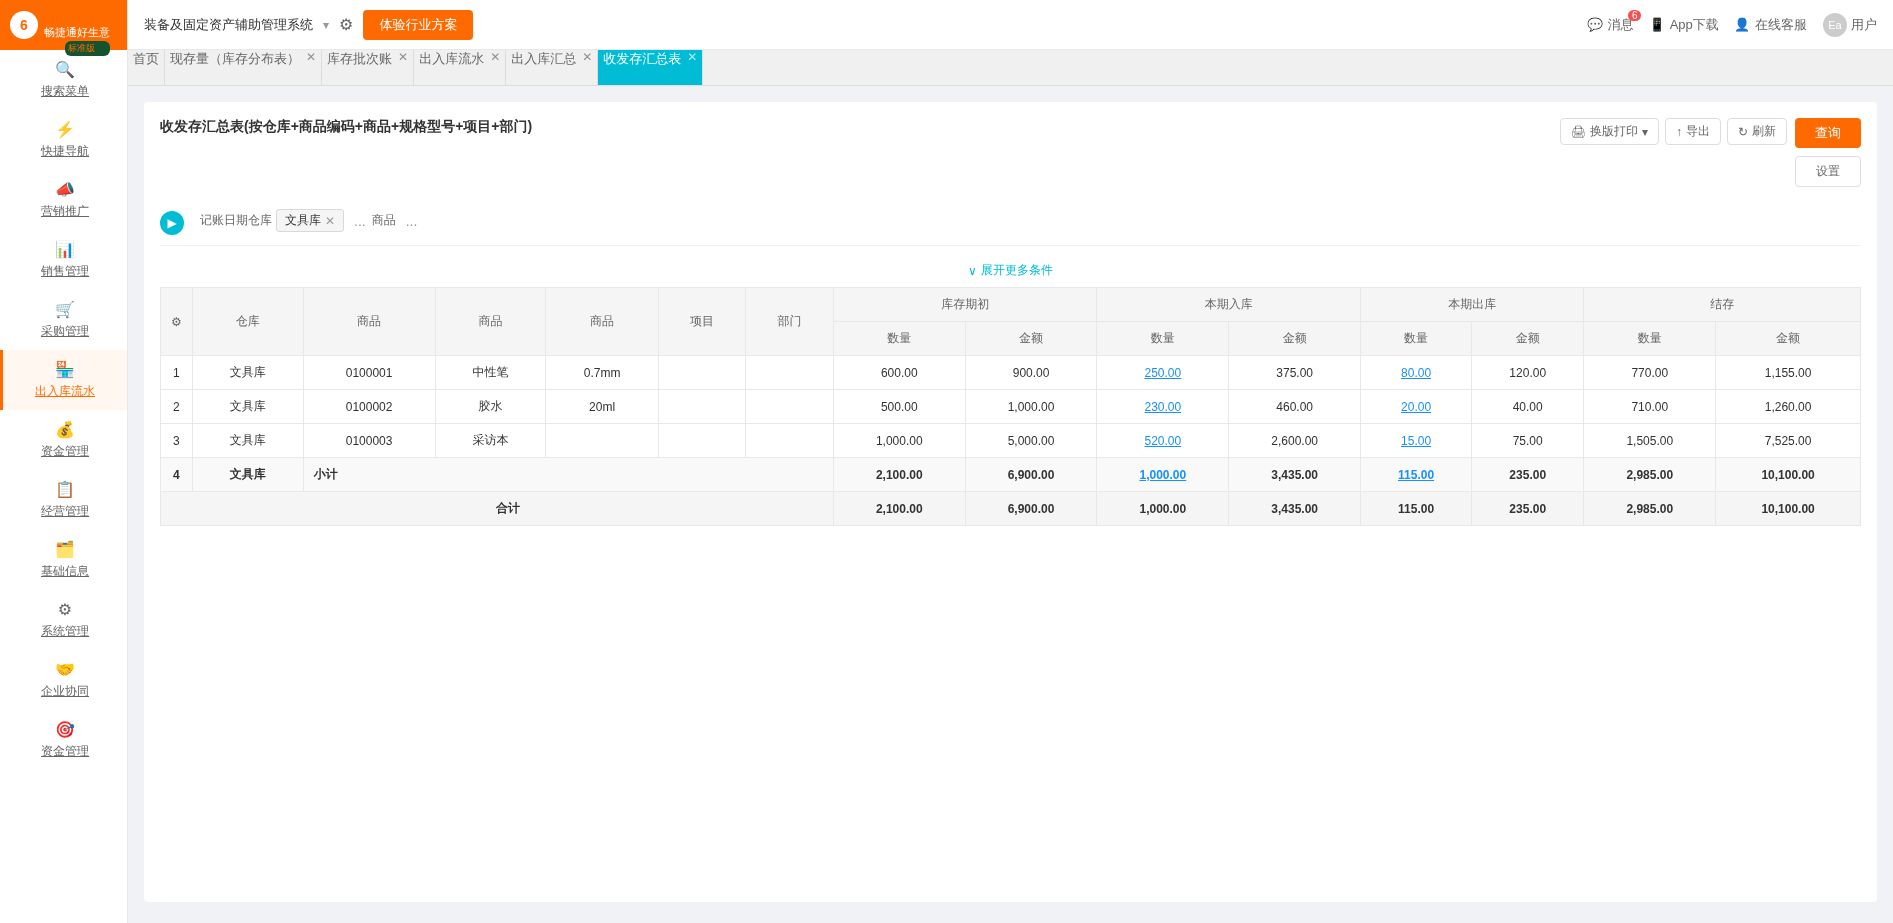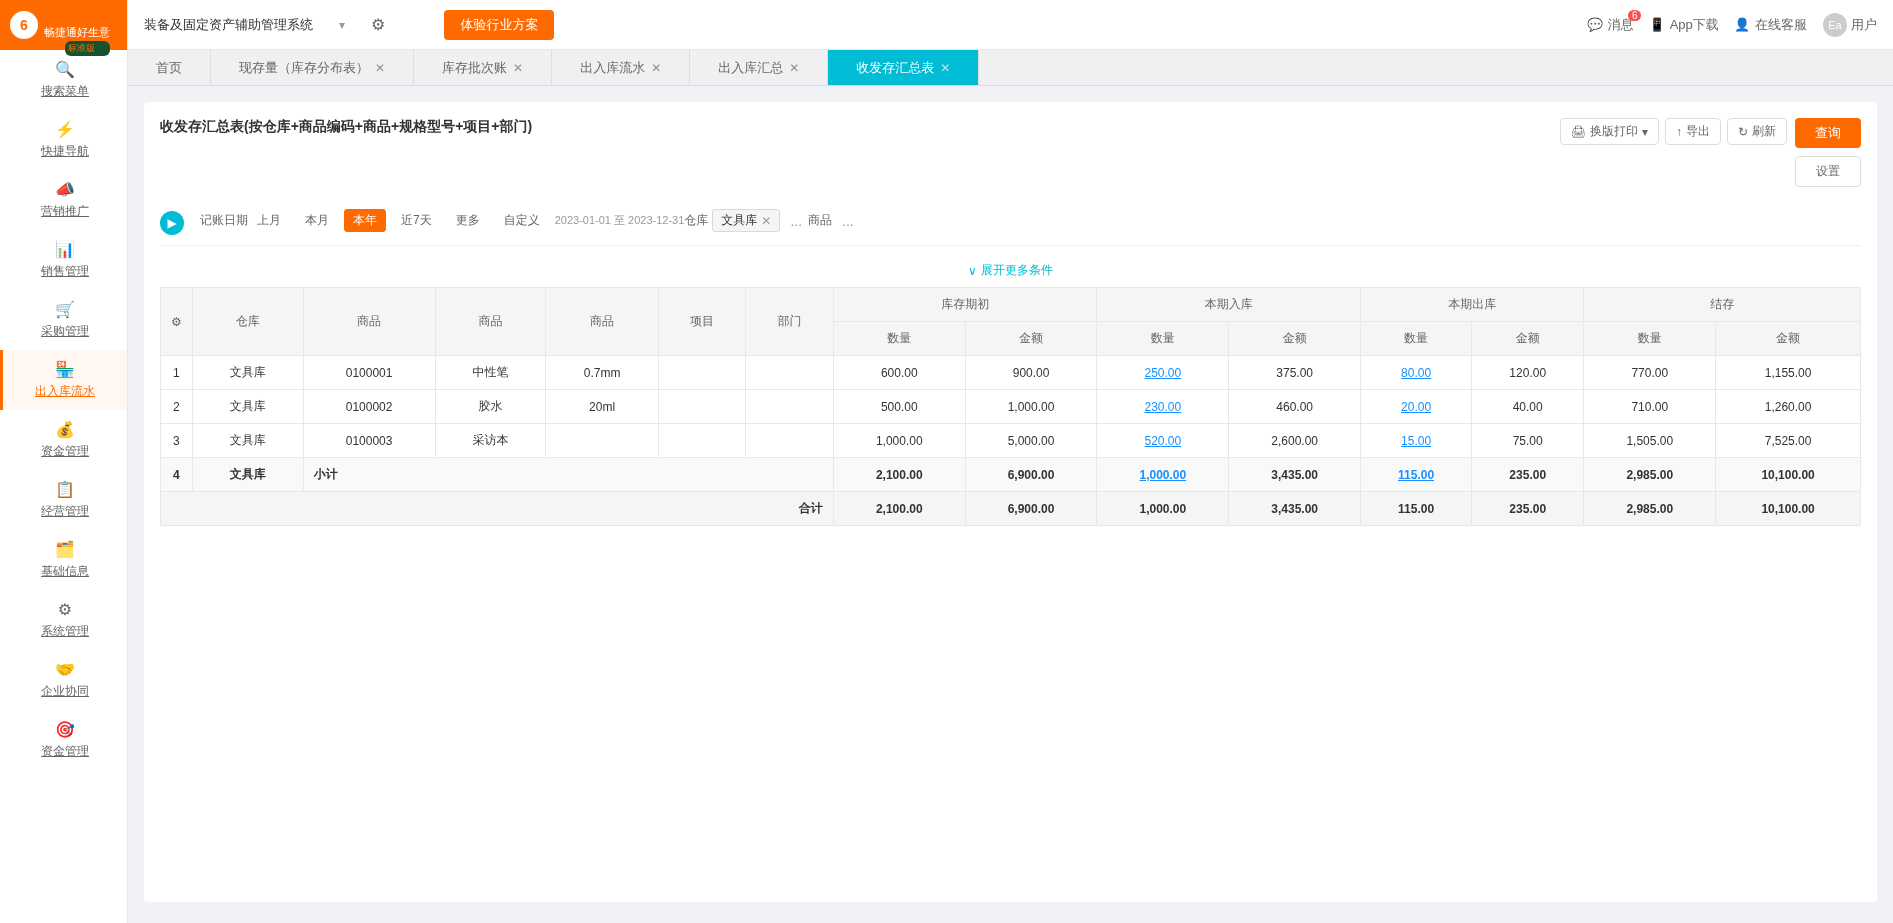--- a/index.html
+++ b/index.html
@@ -12,32 +12,32 @@
     .sidebar-logo .logo-text { font-size: 11px; line-height: 1.4; color: #fff; margin-top: 31px; }
     .sidebar-logo .logo-badge { background: #14532d; color: #ff6a00; border-radius: 6px; font-size: 9px; padding: 1px 3px; margin-left: 21px; }
     .sidebar-nav { flex: 1; overflow-y: auto; }
     .sidebar-nav-item { display: flex; flex-direction: column; align-items: center; padding: 10px 8px; cursor: pointer; color: #666; gap: 4px; border-left: 3px solid transparent; }
     .sidebar-nav-item.active { background: #fff7f0; color: #ff6a00; border-left-color: #ff6a00; }
     .sidebar-nav-item .nav-icon { font-size: 16px; }
     .sidebar-nav-item .nav-label { font-size: 12px; text-align: center; text-decoration: underline; }
 
     
     .topbar { position: fixed; top: 0; left: 128px; right: 0; height: 50px; background: #fff; border-bottom: 1px solid #e8e8e8; display: flex; align-items: center; justify-content: space-between; padding: 0 16px; z-index: 99; }
-    .topbar-left { display: flex; align-items: center; gap: 26px; }
+    .topbar-left { display: flex; align-items: center; gap: 10px; }
     .topbar-title { font-size: 13px; color: #333; }
     .topbar-title-arrow { color: #999; }
     .topbar-settings { color: #666; cursor: pointer; font-size: 16px; }
-    .topbar-cta { background: #ff6a00; color: #fff; border: none; padding: 6px 16px; border-radius: 4px; cursor: pointer; font-size: 13px; margin-left: 33px; }
+    .topbar-cta { background: #ff6a00; color: #fff; border: none; padding: 6px 16px; border-radius: 4px; cursor: pointer; font-size: 13px; }
     .topbar-right { display: flex; align-items: center; gap: 16px; color: #666; font-size: 13px; }
     .topbar-right-item { display: flex; align-items: center; gap: 4px; cursor: pointer; position: relative; }
     .badge { background: #ff4d4f; color: #fff; border-radius: 10px; font-size: 10px; padding: 0 4px; position: absolute; top: -6px; right: -8px; }
 
     
     .tabbar { position: fixed; top: 50px; left: 128px; right: 0; height: 36px; background: #f0f0f0; display: flex; align-items: center; border-bottom: 1px solid #ddd; z-index: 98; overflow-x: auto; }
-    .tab { display: flex; align-items: center; gap: 6px; padding: 0 28px; height: 36px; cursor: pointer; font-size: 13px; color: #666; border-right: 1px solid #ddd; white-space: nowrap; background: #f0f0f0; }
+    .tab { display: flex; gap: 6px; padding: 0 5px; height: 36px; cursor: pointer; font-size: 13px; color: #666; border-right: 1px solid #ddd; white-space: nowrap; background: #f0f0f0; }
     .tab.active { background: #00bcd4; color: #fff; }
     .tab .close-btn { font-size: 12px; opacity: 0.7; }
 
     
     .main { margin-left: 128px; margin-top: 86px; padding: 16px; background: #f0f2f5; min-height: calc(923px - 86px); }
     .page-card { background: #fff; border-radius: 4px; padding: 16px; min-height: 800px; }
 
     
     .page-title { font-size: 14px; font-weight: bold; color: #333; margin-bottom: 12px; display: flex; align-items: center; justify-content: space-between; text-align: right; }
     .btn-icon { display: flex; align-items: center; gap: 4px; padding: 4px 10px; border: 1px solid #ddd; border-radius: 4px; cursor: pointer; color: #666; font-size: 12px; background: #fff; }
@@ -222,29 +222,20 @@
           <button class="btn-query">查询</button>
           <button class="btn-setting">设置</button>
         </div>
       </div>
     </div>
 
     <div class="filter-bar">
       <div class="filter-toggle">▶</div>
       <div class="filter-section">
         <span class="filter-label">记账日期</span>
-        <div class="filter-dates">
-          <span class="filter-date-btn">上月</span>
-          <span class="filter-date-btn">本月</span>
-          <span class="filter-date-btn active">本年</span>
-          <span class="filter-date-btn">近7天</span>
-          <span class="filter-date-btn">更多</span>
-          <span class="filter-date-btn">自定义</span>
-          <span class="filter-date-range">2023-01-01 至 2023-12-31</span>
-        </div>
         <div class="filter-warehouse">
           <span class="filter-warehouse-label">仓库</span>
           <div class="filter-tag">
             <span>文具库</span>
             <span class="tag-close">✕</span>
           </div>
           <span class="filter-more">...</span>
         </div>
         <div style="display:flex;align-items:center;gap:4px;">
           <span class="filter-goods-label">商品</span>
@@ -348,21 +339,21 @@
   <td class="link">1,000.00</td>
   <td>3,435.00</td>
   <td class="link">115.00</td>
   <td>235.00</td>
   <td>2,985.00</td>
   <td>10,100.00</td>
 </tr>
           </tbody>
         <tfoot>
           <tr class="tfoot-row">
-            <td colspan="7" style="text-align:right;padding-left:32px;">合计</td>
+            <td colspan="7" style="text-align:center;padding-left:32px;">合计</td>
             <td>2,100.00</td>
             <td>6,900.00</td>
             <td>1,000.00</td>
             <td>3,435.00</td>
             <td>115.00</td>
             <td>235.00</td>
             <td>2,985.00</td>
             <td>10,100.00</td>
           </tr>
         </tfoot>

